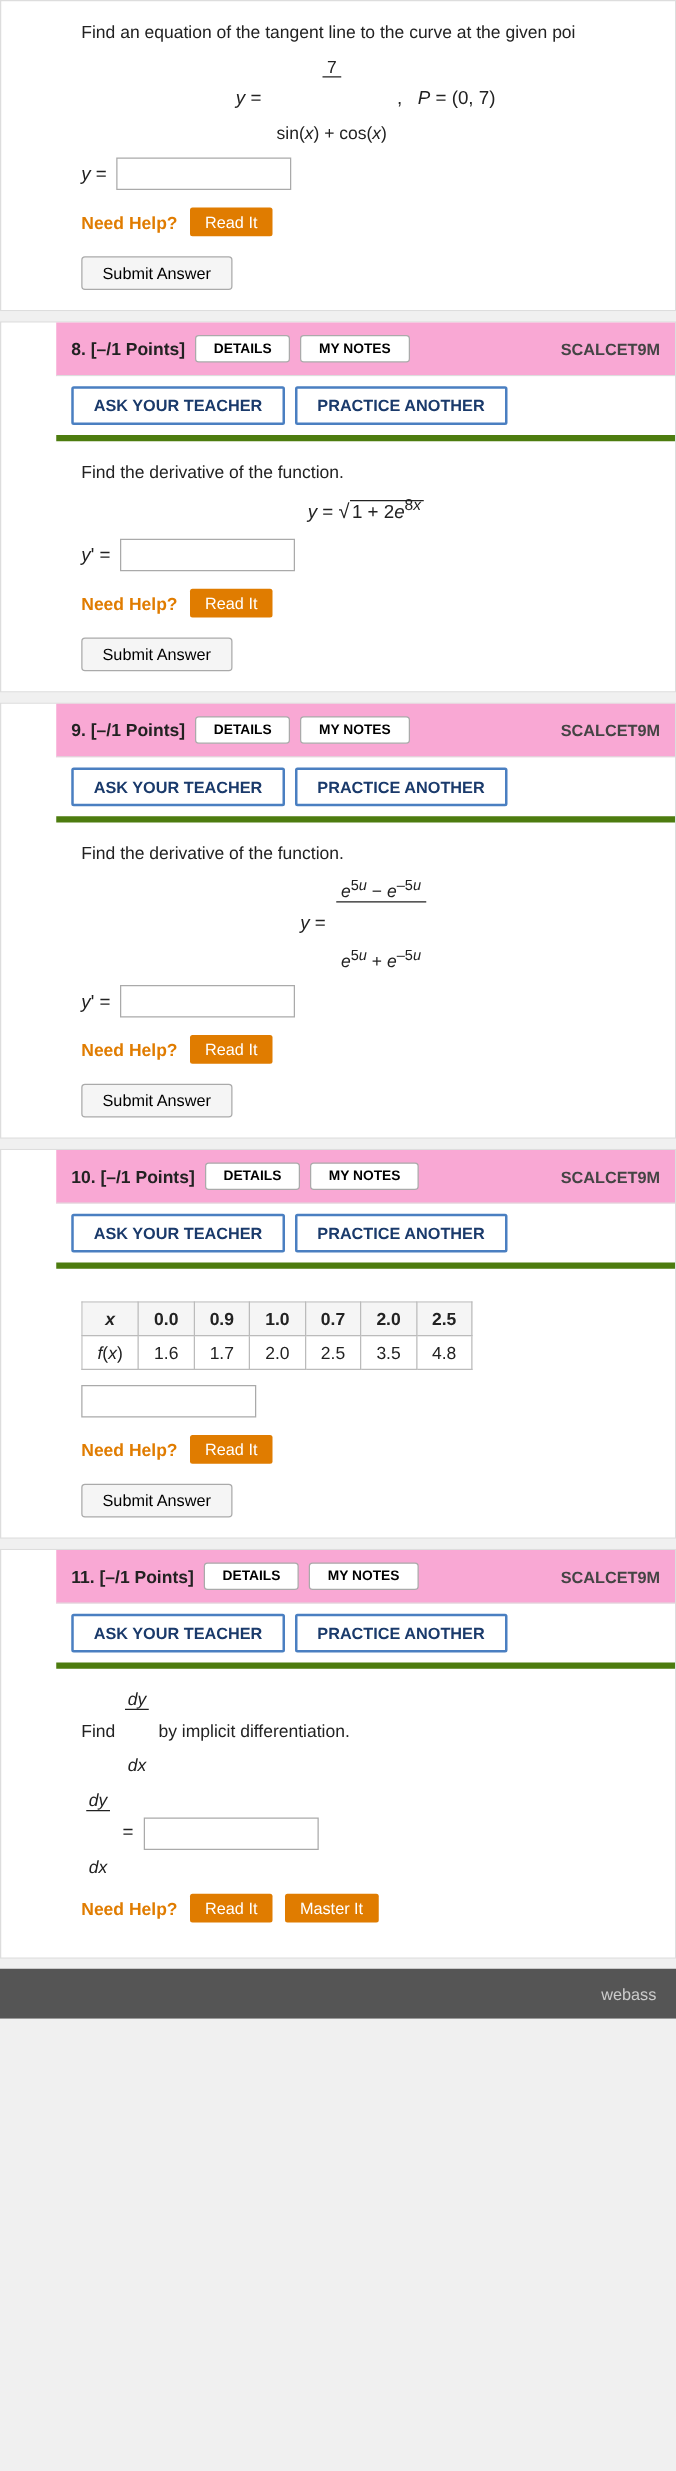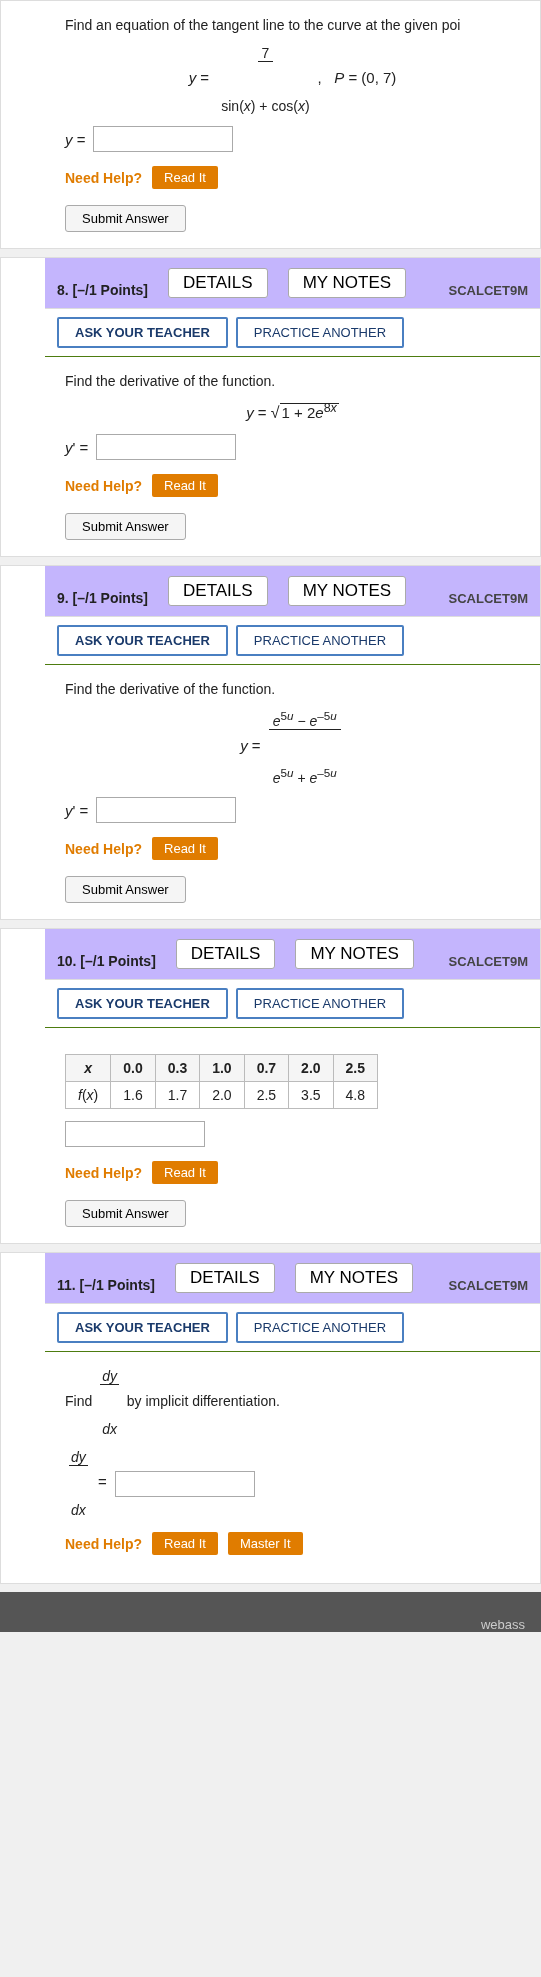--- a/index.html
+++ b/index.html
@@ -11,70 +11,70 @@
       color: #222;
     }
     .question-block {
       background: #fff;
       border: 1px solid #ddd;
       margin-bottom: 8px;
       padding-left: 44px;
     }
     .question-header {
       display: flex;
-      align-items: flex-end;
-      gap: 20px;
+      align-items: center;
+      gap: 8px;
       padding: 10px 12px;
-      background: #c4b5fd;
+      background: #f9a8d4;
       border-bottom: 1px solid #ddd;
       flex-wrap: wrap;
     }
     .question-number {
       font-weight: bold;
       font-size: 14px;
       color: #222;
       white-space: nowrap;
     }
     .btn-details, .btn-mynotes {
       border: 1px solid #aaa;
       background: #fff;
       padding: 4px 14px;
-      font-size: 17px;
-      font-weight: normal;
+      font-size: 11px;
+      font-weight: bold;
       cursor: pointer;
       border-radius: 3px;
     }
     .scalcet {
       font-size: 13px;
       color: #444;
       margin-left: auto;
       font-weight: bold;
     }
     .teacher-row {
       display: flex;
       gap: 8px;
       padding: 8px 12px;
       background: #fff;
-      border-bottom: 1px solid #4d7c0f;
+      border-bottom: 5px solid #4d7c0f;
     }
     .btn-ask-teacher {
       background: #fff;
       border: 2px solid #4a7fc1;
       color: #1a3a6b;
       font-weight: bold;
       font-size: 13px;
       padding: 6px 16px;
       cursor: pointer;
       border-radius: 2px;
     }
     .btn-practice {
       background: #fff;
       border: 2px solid #4a7fc1;
       color: #1a3a6b;
-      font-weight: normal;
+      font-weight: bold;
       font-size: 13px;
       padding: 6px 16px;
       cursor: pointer;
       border-radius: 2px;
     }
     .question-body {
       padding: 16px 20px;
     }
     .question-text {
       font-size: 14px;
@@ -165,21 +165,21 @@
       border: 1px solid #bbb;
       padding: 5px 12px;
       text-align: center;
     }
     table th { background: #f5f5f5; }
     .italic { font-style: italic; }
     .bottom-bar {
       background: #555;
       height: 40px;
       display: flex;
-      align-items: flex-end;
+      align-items: center;
       justify-content: flex-end;
       padding: 0 16px;
       color: #ccc;
       font-size: 13px;
     }
     .sqrt-symbol {
       font-size: 16px;
     }
   </style>
 </head>
@@ -287,21 +287,21 @@
     <button class="btn-ask-teacher">ASK YOUR TEACHER</button>
     <button class="btn-practice">PRACTICE ANOTHER</button>
   </div>
   <div class="question-body">
     <div class="table-wrap">
       <table>
         <thead>
           <tr>
             <th><span class="italic">x</span></th>
             <th>0.0</th>
-            <th>0.3</th>
+            <th>0.9</th>
             <th>1.0</th>
             <th>0.7</th>
             <th>2.0</th>
             <th>2.5</th>
           </tr>
         </thead>
         <tbody>
           <tr>
             <td><span class="italic">f</span>(<span class="italic">x</span>)</td>
             <td>1.6</td>

